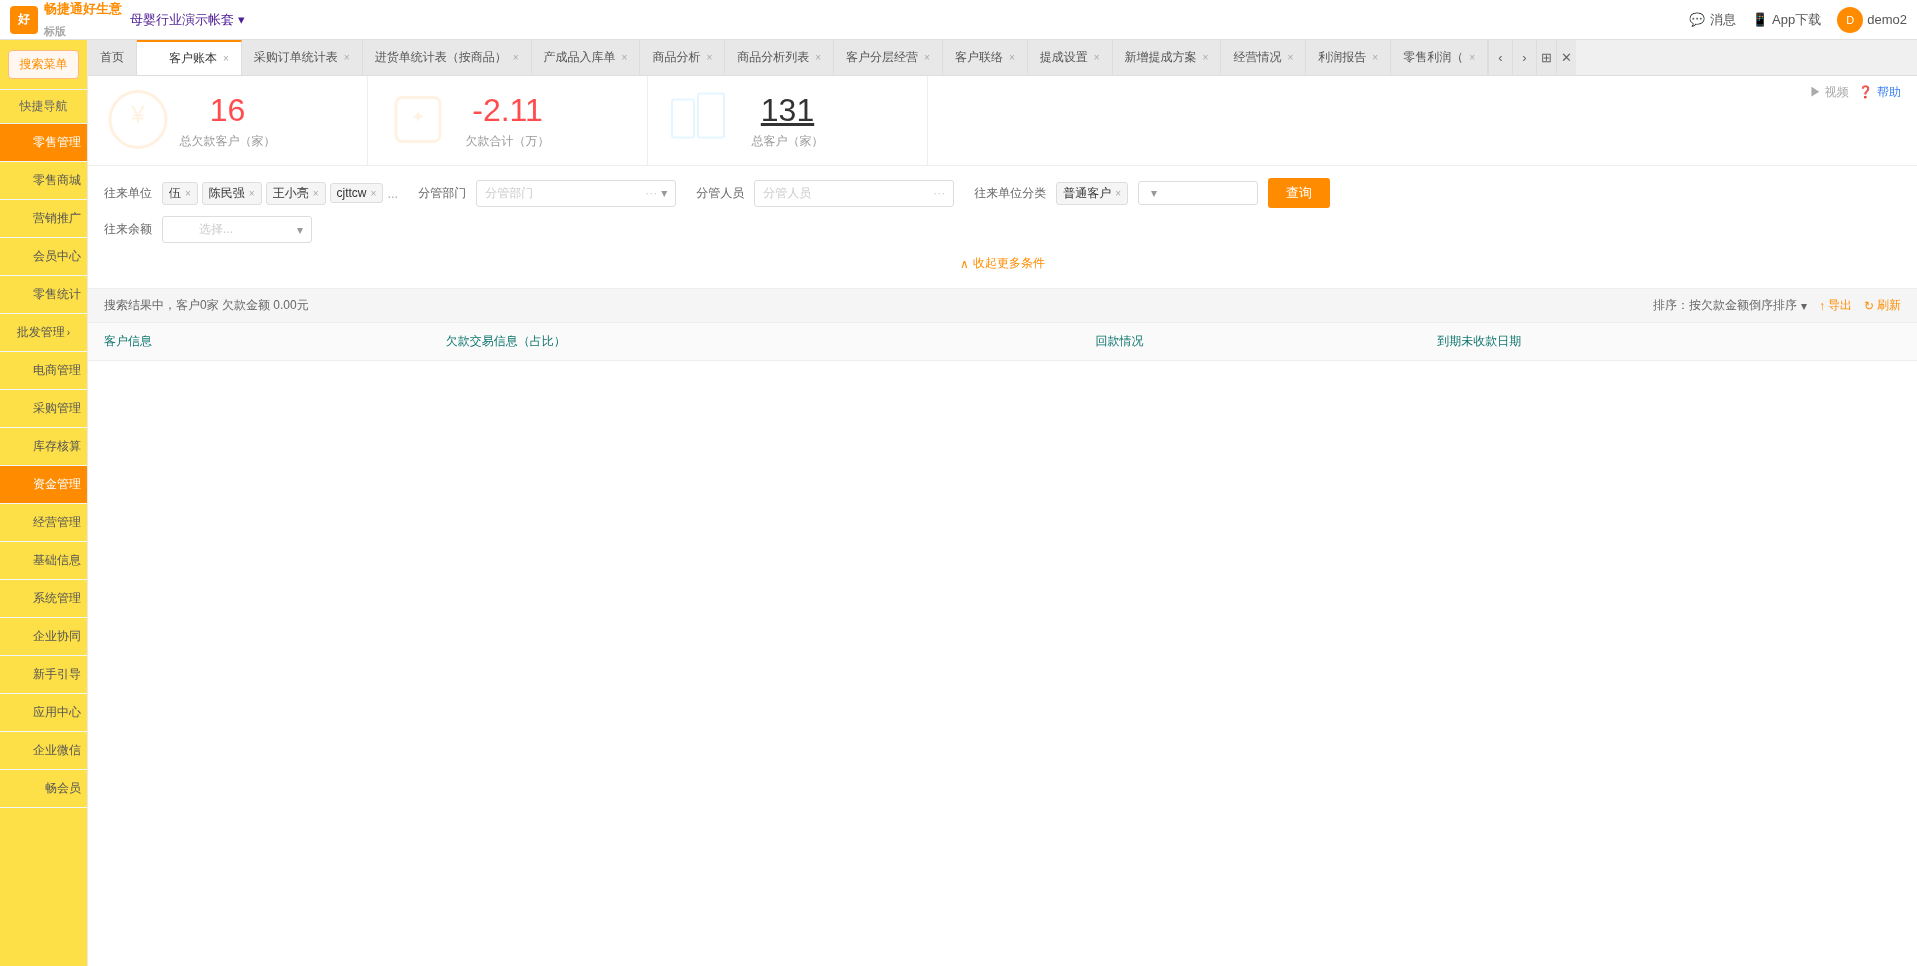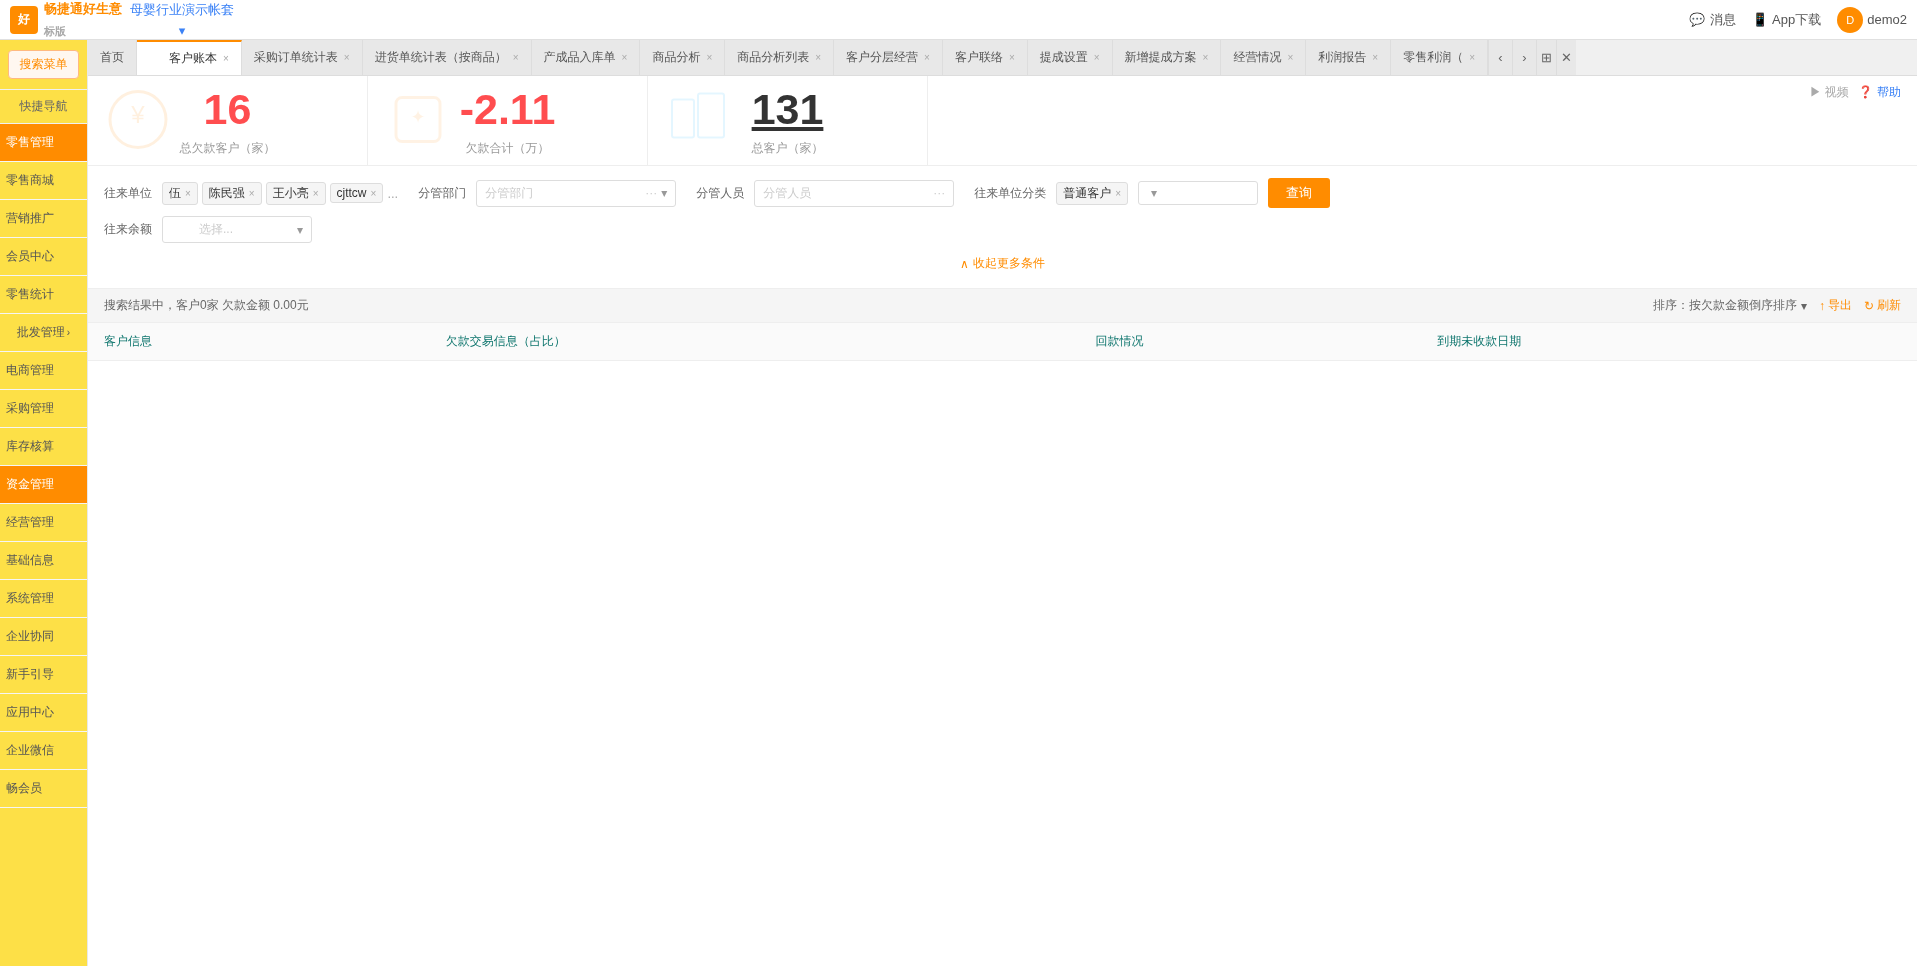--- a/index.html
+++ b/index.html
@@ -3,51 +3,51 @@
   <meta charset="utf-8">
   <style>
     * { box-sizing: border-box; margin: 0; padding: 0; }
     body { font-family: 'Microsoft YaHei', Arial, sans-serif; font-size: 13px; background: #f5f5f5; color: #333; display: flex; flex-direction: column; height: 100vh; overflow: hidden; }
 
     
     .top-bar { height: 40px; background: #fff; border-bottom: 1px solid #e0e0e0; display: flex; align-items: center; padding: 0 10px; justify-content: space-between; flex-shrink: 0; }
     .top-bar-left { display: flex; align-items: center; gap: 8px; }
     .logo-area { display: flex; align-items: center; gap: 6px; color: #ff8c00; font-weight: bold; font-size: 14px; }
     .logo-icon { width: 28px; height: 28px; background: #ff8c00; border-radius: 4px; display: flex; align-items: center; justify-content: center; color: #fff; font-size: 12px; }
-    .company-selector { display: flex; align-items: center; gap: 4px; color: #3b82f6; font-size: 13px; cursor: pointer; flex-direction: column; }
+    .company-selector { display: flex; align-items: center; gap: 4px; color: #4c1d95; font-size: 13px; cursor: pointer; }
     .top-bar-right { display: flex; align-items: center; gap: 16px; color: #555; font-size: 13px; }
     .top-bar-right-item { display: flex; align-items: center; gap: 4px; cursor: pointer; }
     .avatar { width: 26px; height: 26px; border-radius: 50%; background: #ff8c00; color: #fff; display: flex; align-items: center; justify-content: center; font-size: 11px; }
 
     
     .main-layout { display: flex; flex: 1; overflow: hidden; }
 
     
     .sidebar { width: 88px; background: #fde047; border-right: 1px solid #e8e8e8; display: flex; flex-direction: column; overflow-y: auto; flex-shrink: 0; }
     .sidebar-search { padding: 10px 8px; border-bottom: 1px solid #f0f0f0; }
     .sidebar-search-btn { width: 100%; background: #fff7f0; border: 1px solid #ffb980; border-radius: 4px; color: #ff8c00; font-size: 12px; padding: 5px 4px; cursor: pointer; text-align: center; }
     .sidebar-quick-nav { padding: 8px 8px; border-bottom: 1px solid #f0f0f0; text-align: center; font-size: 12px; color: #666; cursor: pointer; }
-    .sidebar-item { padding: 10px 6px; text-align: left; font-size: 12px; color: #555; cursor: pointer; border-bottom: 1px solid #f5f5f5; }
+    .sidebar-item { padding: 10px 6px; text-align: right; font-size: 12px; color: #555; cursor: pointer; border-bottom: 1px solid #f5f5f5; }
     .sidebar-item.active { background: #ff8c00; color: #fff; }
     .sidebar-item-with-arrow { display: flex; align-items: center; justify-content: center; gap: 2px; }
 
     
     .tab-area { background: #f0f0f0; display: flex; align-items: center; height: 36px; flex-shrink: 0; overflow: hidden; border-bottom: 1px solid #ddd; }
     .tab-item { display: flex; align-items: center; height: 36px; padding: 0 12px; font-size: 12px; color: #555; cursor: pointer; border-right: 1px solid #ddd; white-space: nowrap; background: #e8e8e8; gap: 4px; flex-shrink: 0; }
     .tab-item.active { background: #fff; color: #333; border-bottom: none; border-top: 2px solid #ff8c00; padding-left: 32px; }
     .tab-item .tab-close { color: #aaa; font-size: 10px; margin-left: 2px; }
     .tab-nav-btn { width: 24px; height: 36px; display: flex; align-items: center; justify-content: center; background: #e8e8e8; cursor: pointer; border-left: 1px solid #ddd; color: #666; flex-shrink: 0; }
 
     
     .content-area { flex: 1; overflow: auto; display: flex; flex-direction: column; }
 
     
     .stats-row { background: #fff; display: flex; align-items: center; height: 90px; padding: 0 0; border-bottom: 1px solid #eee; flex-shrink: 0; position: relative; }
     .stat-block { display: flex; flex-direction: column; align-items: center; justify-content: center; padding: 0 60px; border-right: 1px solid #eee; height: 100%; position: relative; }
-    .stat-value { font-size: 43px; font-weight: bold; color: #ff4d4f; line-height: 1.2; }
+    .stat-value { font-size: 32px; font-weight: normal; color: #ff4d4f; line-height: 1.2; }
     .stat-value.negative { color: #ff4d4f; }
     .stat-value.black { color: #333; text-decoration: underline; }
     .stat-label { font-size: 12px; color: #999; margin-top: 4px; }
     .stat-help-icons { position: absolute; top: 8px; right: 8px; display: flex; gap: 8px; font-size: 12px; color: #aaa; }
 
     
     .filter-area { background: #fff; padding: 12px 16px; border-bottom: 1px solid #eee; flex-shrink: 0; }
     .filter-row { display: flex; align-items: center; gap: 10px; margin-bottom: 8px; flex-wrap: wrap; }
     .filter-label { font-size: 12px; color: #666; white-space: nowrap; }
     .filter-tags { display: flex; align-items: center; gap: 4px; flex-wrap: wrap; }

